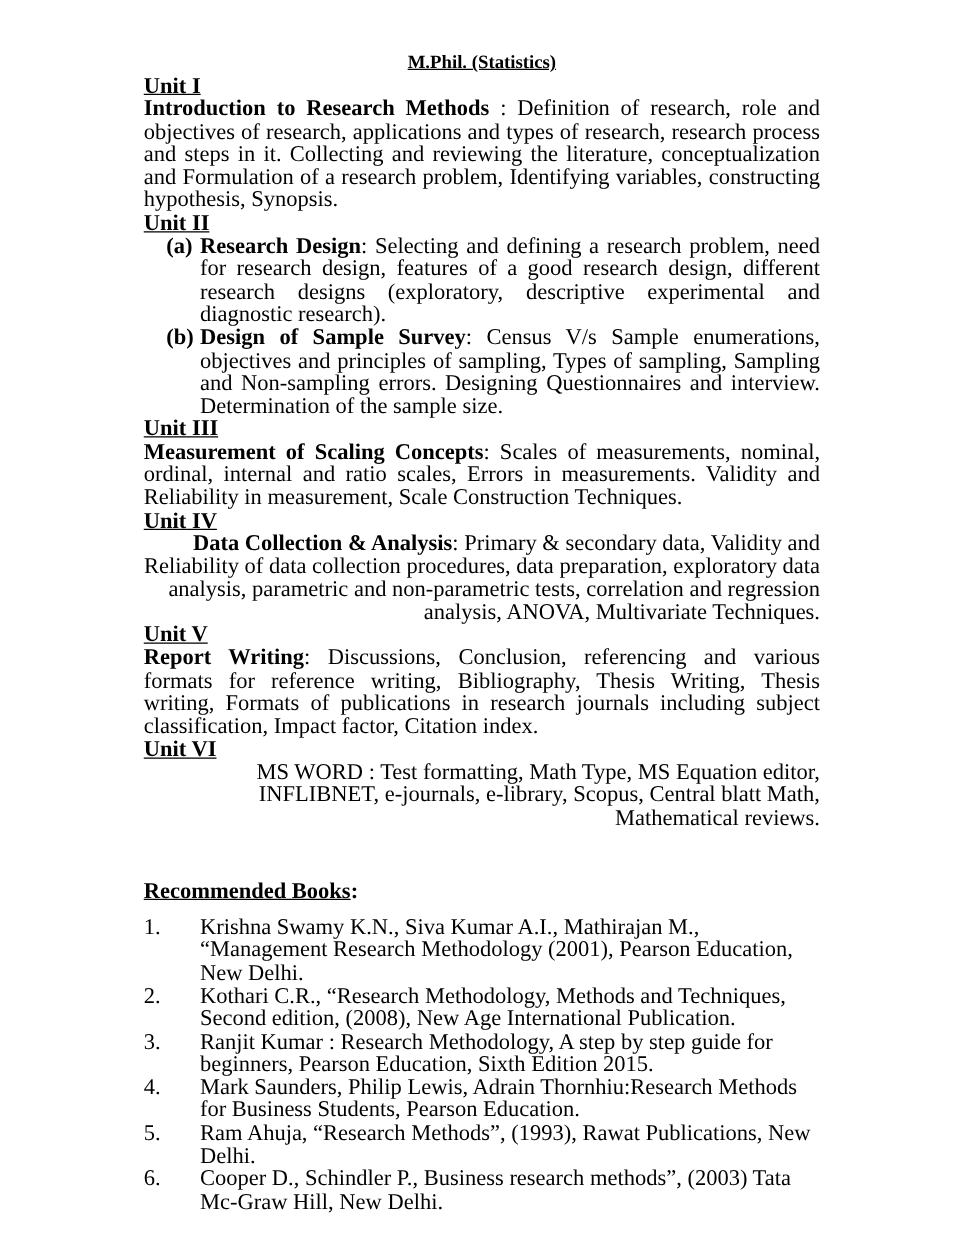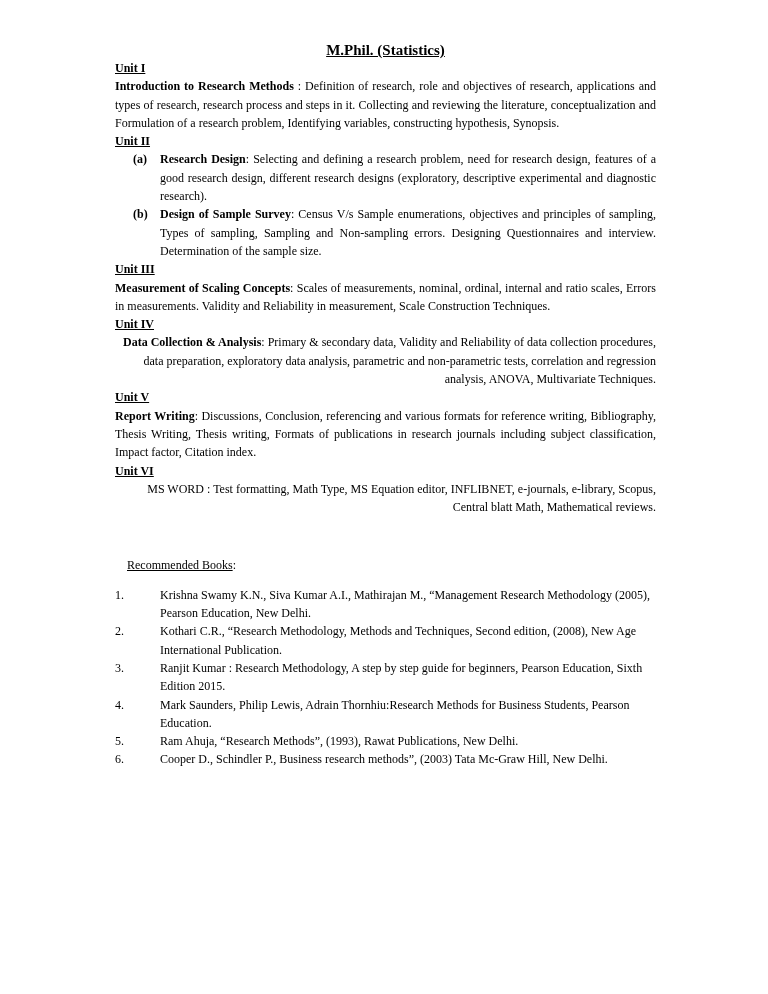--- a/index.html
+++ b/index.html
@@ -17,34 +17,34 @@
   .course-title .u { text-decoration: underline; }
 
   .doc-title {
     text-align: center;
     font-size: 21px;
     font-weight: bold;
     margin-top: 14px;
     margin-bottom: 17px;
   }
 
-  .body-text { font-size: 12px; line-height: 18.3px; }
+  .body-text { font-size: 18px; line-height: 18.3px; }
 
   .unit-heading { font-weight: bold; text-decoration: underline; }
 
   p.para { text-align: justify; }
   p.para-left { text-align: right; }
   .lead { font-weight: bold; }
 
   .sublist { margin-left: 18px; }
   .sub-item { display: flex; }
   .sub-item .marker { font-weight: bold; flex: 0 0 27px; width: 27px; }
   .sub-item .item-text { flex: 1; text-align: justify; }
 
-  .books-heading { font-weight: normal; margin-top: 40px; margin-bottom: 11px; margin-left: 12px; }
+  .books-heading { font-weight: bold; margin-top: 40px; margin-bottom: 11px; }
   .books-heading .u { text-decoration: underline; }
 
   .book-item { display: flex; }
   .book-item .num { flex: 0 0 45px; width: 45px; }
   .book-item .book-text { flex: 1; text-align: left; }
 </style>
 </head>
 <body>
 
 <div class="page">
@@ -81,21 +81,21 @@
     <p class="para"><span class="lead">Report Writing</span><span>:  Discussions, Conclusion, referencing and various formats for reference writing, Bibliography, Thesis Writing, Thesis writing, Formats of publications in research journals including subject classification, Impact factor, Citation index.</span></p>
 
     <div class="unit-heading">Unit VI</div>
     <p class="para-left">MS WORD : Test formatting, Math Type, MS Equation editor, INFLIBNET, e-journals, e-library, Scopus, Central blatt Math, Mathematical reviews.</p>
 
     <div class="books-heading"><span class="u">Recommended Books</span><span>:</span></div>
 
     <div class="books-list">
       <div class="book-item">
         <span class="num">1.</span>
-        <div class="book-text">Krishna Swamy K.N., Siva Kumar A.I., Mathirajan M., “Management Research Methodology (2005), Pearson Education, New Delhi.</div>
+        <div class="book-text">Krishna Swamy K.N., Siva Kumar A.I., Mathirajan M., “Management Research Methodology (2001), Pearson Education, New Delhi.</div>
       </div>
       <div class="book-item">
         <span class="num">2.</span>
         <div class="book-text">Kothari C.R., “Research Methodology, Methods and Techniques, Second edition, (2008), New Age International Publication.</div>
       </div>
       <div class="book-item">
         <span class="num">3.</span>
         <div class="book-text">Ranjit Kumar : Research Methodology, A step by step guide for beginners, Pearson Education, Sixth Edition 2015.</div>
       </div>
       <div class="book-item">

